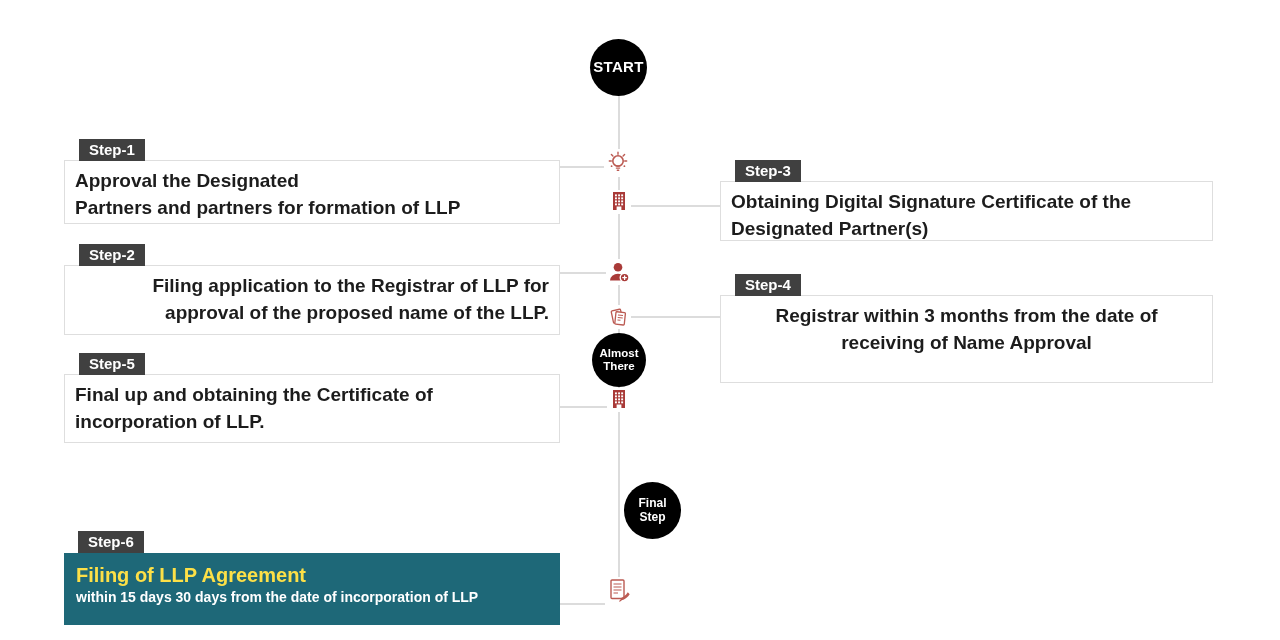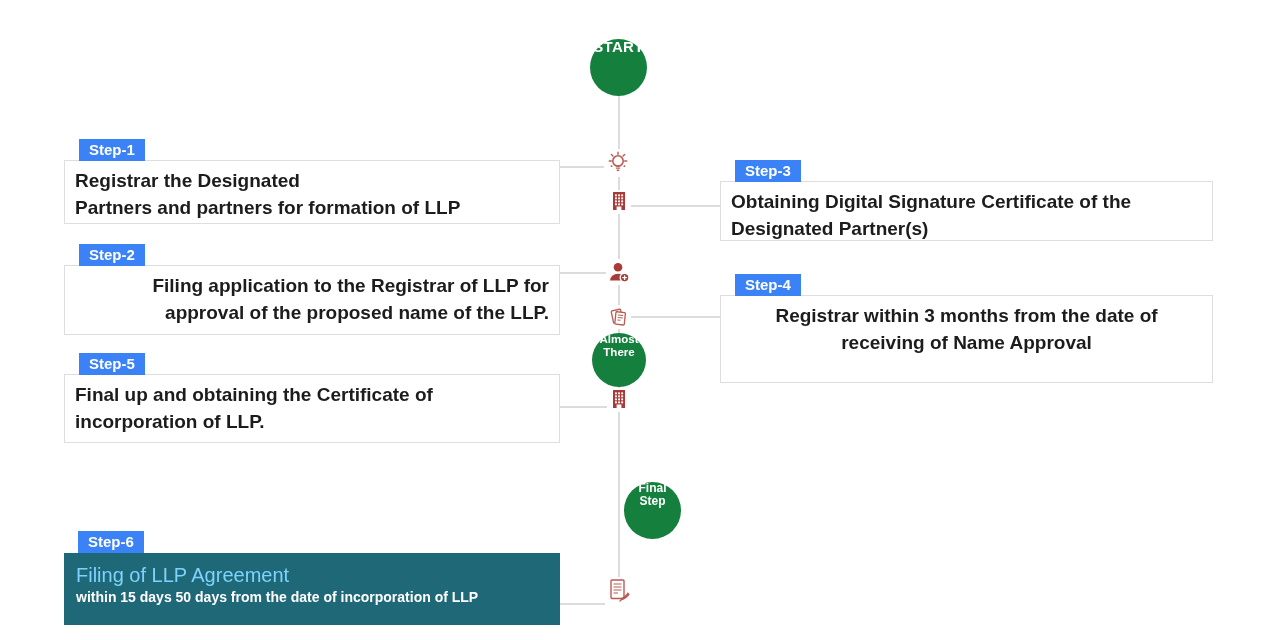--- a/index.html
+++ b/index.html
@@ -11,22 +11,22 @@
   .vline{position:absolute;left:618px;top:95px;width:2px;height:497px;background:#dcdcdc;}
   .connector{position:absolute;height:2px;background:#dcdcdc;}
   .c1{top:166px;left:556px;width:52px;}
   .c2{top:205px;left:630px;width:90px;}
   .c3{top:272px;left:556px;width:52px;}
   .c4{top:316px;left:630px;width:90px;}
   .c5{top:406px;left:556px;width:54px;}
   .c6{top:603px;left:552px;width:56px;}
   
   .node{
-    position:absolute;border-radius:50%;background:#15803d;color:#ffffff;
-    display:flex;flex-direction:column;align-items:center;
+    position:absolute;border-radius:50%;background:#000000;color:#ffffff;
+    display:flex;flex-direction:column;align-items:center;justify-content:center;
     text-align:center;font-weight:bold;line-height:1.1;
   }
   .node-start{left:590px;top:39px;width:57px;height:57px;font-size:15px;letter-spacing:.3px;}
   .node-almost{left:592px;top:333px;width:54px;height:54px;font-size:11.5px;}
   .node-final{left:624px;top:482px;width:57px;height:57px;font-size:12px;}
   
   .icon-chip{position:absolute;background:#ffffff;display:flex;align-items:center;justify-content:center;}
   .ic-idea{left:604px;top:149px;width:28px;height:28px;}
   .ic-bldg1{left:607px;top:190px;width:24px;height:24px;}
   .ic-person{left:606px;top:259px;width:26px;height:26px;}
@@ -40,48 +40,48 @@
   }
   .box-left{left:64px;width:496px;}
   .box-right{left:720px;width:493px;}
   .b1{top:160px;height:64px;}
   .b2{top:265px;height:70px;}
   .b3{top:181px;height:60px;}
   .b4{top:295px;height:88px;text-align:center;}
   .b5{top:374px;height:69px;}
   .b6{top:553px;height:72px;background:#1e6878;border:none;}
   .badge{
-    position:absolute;top:-22px;left:14px;background:#3b82f6;color:#ffffff;
+    position:absolute;top:-22px;left:14px;background:#404040;color:#ffffff;
     font-weight:bold;font-size:15px;padding:2px 10px 3px 10px;line-height:17px;
   }
   .box-text{
     padding:6px 10px 0 10px;color:#1c1c1c;font-weight:bold;
     font-size:19px;line-height:27px;white-space:nowrap;
   }
   .box-text.centered{text-align:right;}
-  .b6 .t-title{color:#7dd3fc;font-weight:normal;font-size:20px;line-height:24px;padding:10px 12px 0 12px;white-space:nowrap;}
+  .b6 .t-title{color:#fde047;font-weight:bold;font-size:20px;line-height:24px;padding:10px 12px 0 12px;white-space:nowrap;}
   .b6 .t-sub{color:#ffffff;font-weight:bold;font-size:14px;line-height:18px;padding:1px 12px 0 12px;white-space:nowrap;}
 </style>
 </head>
 <body>
 
 <div class="canvas">
 
   <div class="vline"></div>
   <div class="connector c1"></div>
   <div class="connector c2"></div>
   <div class="connector c3"></div>
   <div class="connector c4"></div>
   <div class="connector c5"></div>
   <div class="connector c6"></div>
 
   <div class="box box-left b1">
     <div class="badge">Step-1</div>
     <div class="box-text">
-      <div>Registrar the Designated</div>
+      <div>Approval the Designated</div>
       <div>Partners and partners for formation of LLP</div>
     </div>
   </div>
 
   <div class="box box-left b2">
     <div class="badge">Step-2</div>
     <div class="box-text centered">
       <div>Filing application to the Registrar of LLP for</div>
       <div>approval of the proposed name of the LLP.</div>
     </div>
@@ -91,21 +91,21 @@
     <div class="badge">Step-5</div>
     <div class="box-text">
       <div>Final up and obtaining the Certificate of</div>
       <div>incorporation of LLP.</div>
     </div>
   </div>
 
   <div class="box box-left b6">
     <div class="badge">Step-6</div>
     <div class="t-title">Filing of LLP Agreement</div>
-    <div class="t-sub">within 15 days 50 days from the date of incorporation of LLP</div>
+    <div class="t-sub">within 15 days 30 days from the date of incorporation of LLP</div>
   </div>
 
   <div class="box box-right b3">
     <div class="badge">Step-3</div>
     <div class="box-text">
       <div>Obtaining Digital Signature Certificate of the</div>
       <div>Designated Partner(s)</div>
     </div>
   </div>
 

